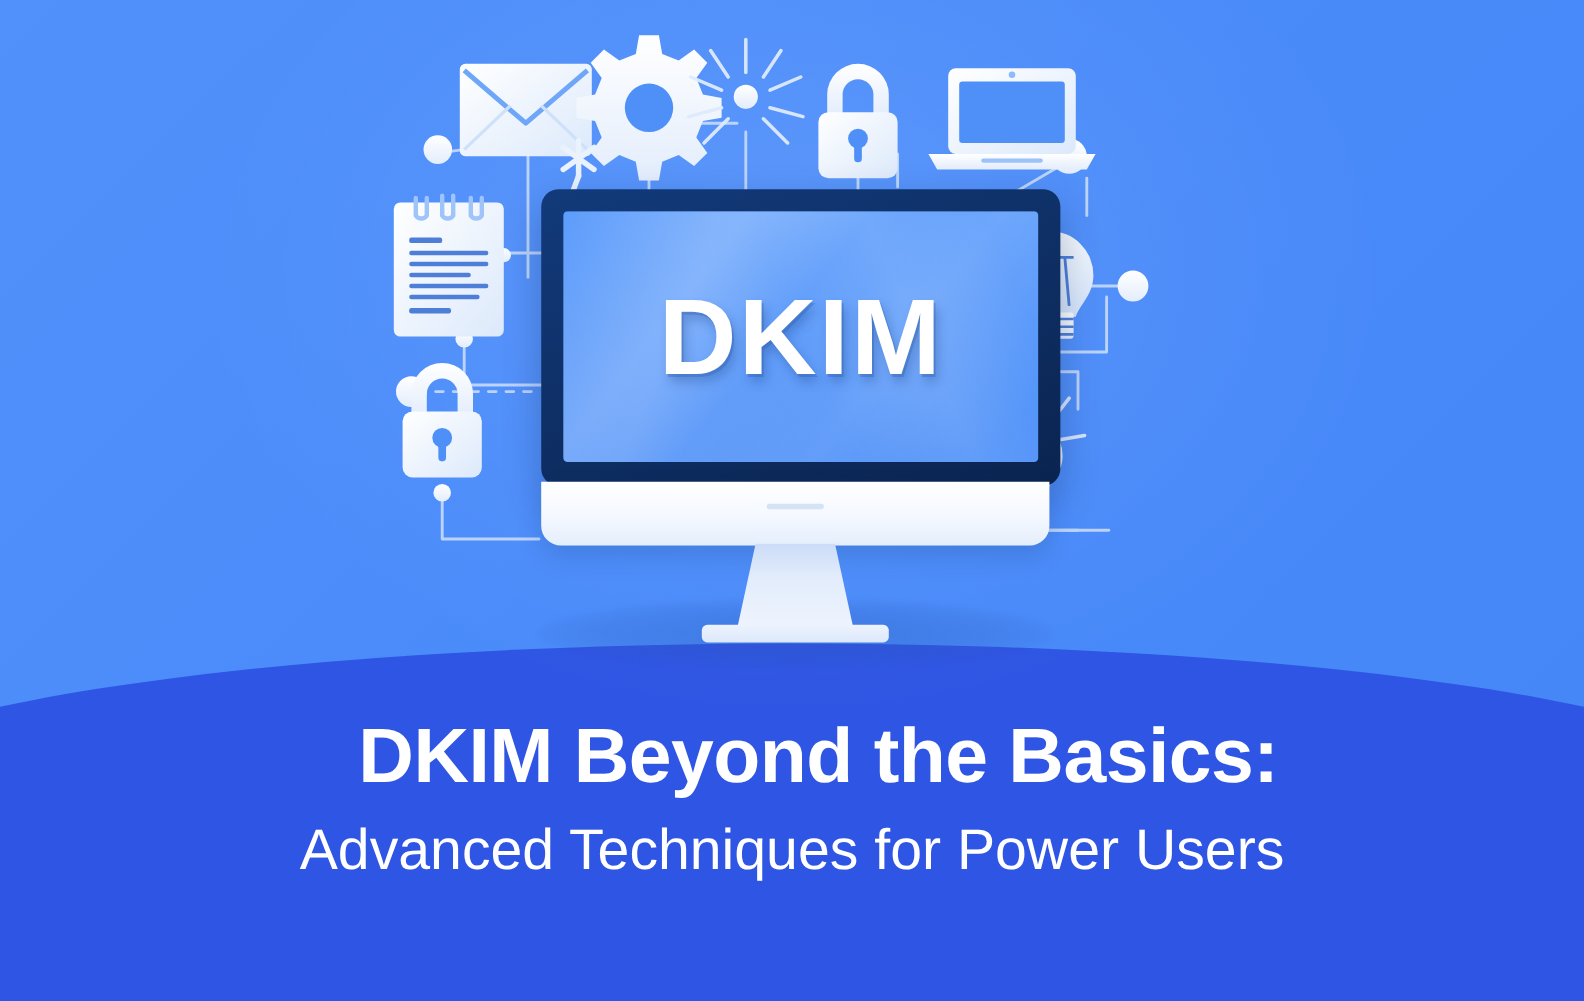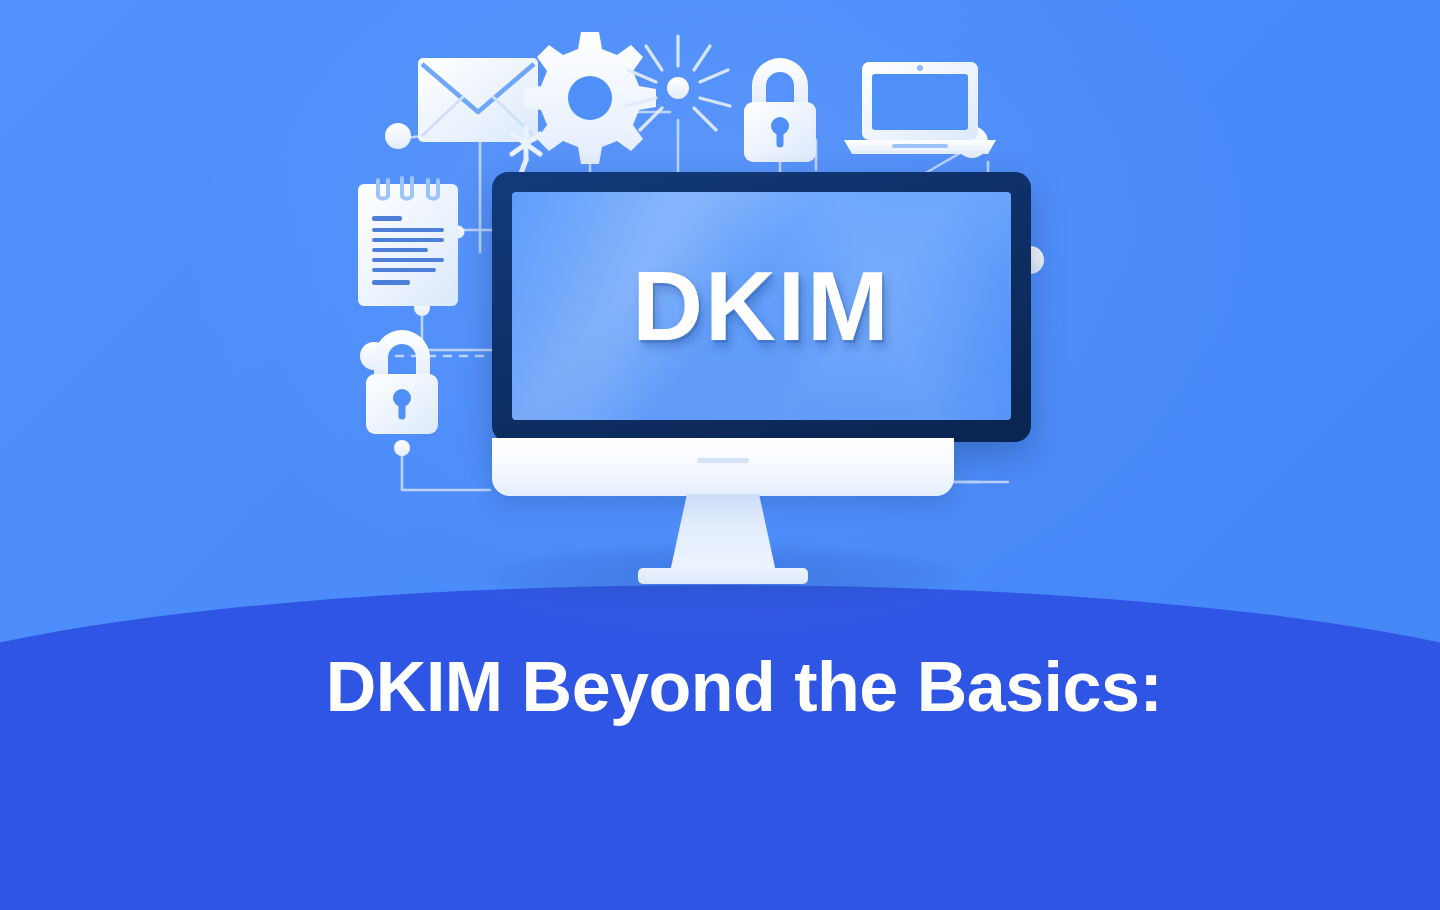--- a/index.html
+++ b/index.html
@@ -65,21 +65,21 @@
     position: absolute;
     left: 492px;
     top: 172px;
     width: 462px;
     height: 400px;
   }
   .mon-body {
     position: absolute;
     left: 0;
     top: 0;
-    width: 539px;
+    width: 472px;
     height: 270px;
     background: linear-gradient(160deg, #123A7A 0%, #0E2E63 55%, #0B2450 100%);
     border-radius: 16px;
     box-shadow: 0 14px 34px rgba(14,40,90,0.30);
   }
   .mon-screen {
     position: absolute;
     left: 20px;
     top: 20px;
     right: 20px;
@@ -417,15 +417,16 @@
         </div>
       </div>
       <div class="mon-chin"></div>
       <div class="mon-neck"></div>
       <div class="mon-base"></div>
     </div>
   </div>
 
   <div class="text-block">
     <h1 class="headline">DKIM Beyond the Basics:</h1>
+    <p class="subhead">Advanced Techniques for Power Users</p>
   </div>
 
 </div>
 
 </body></html>

